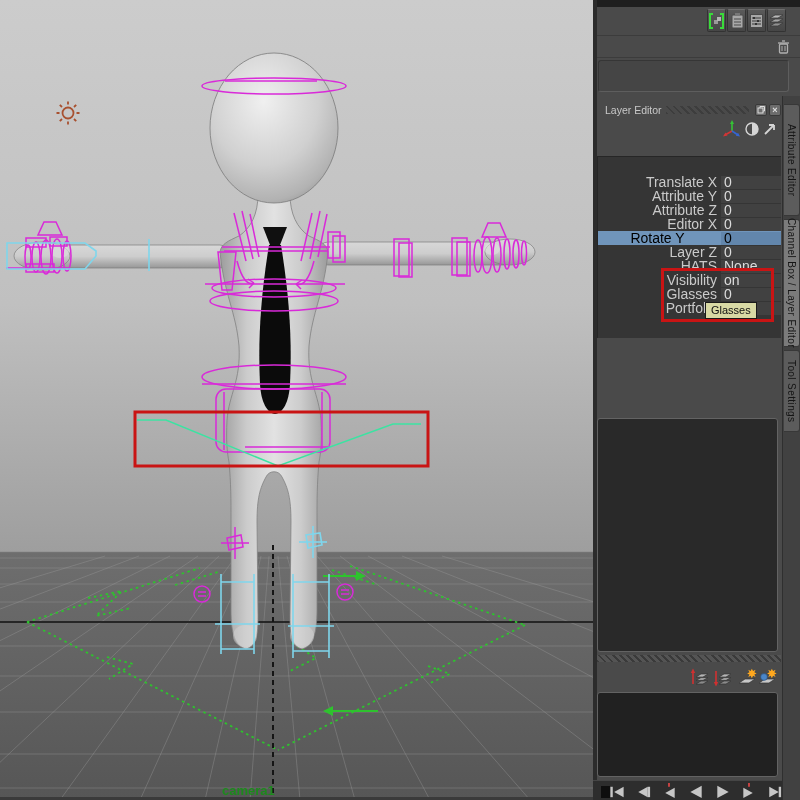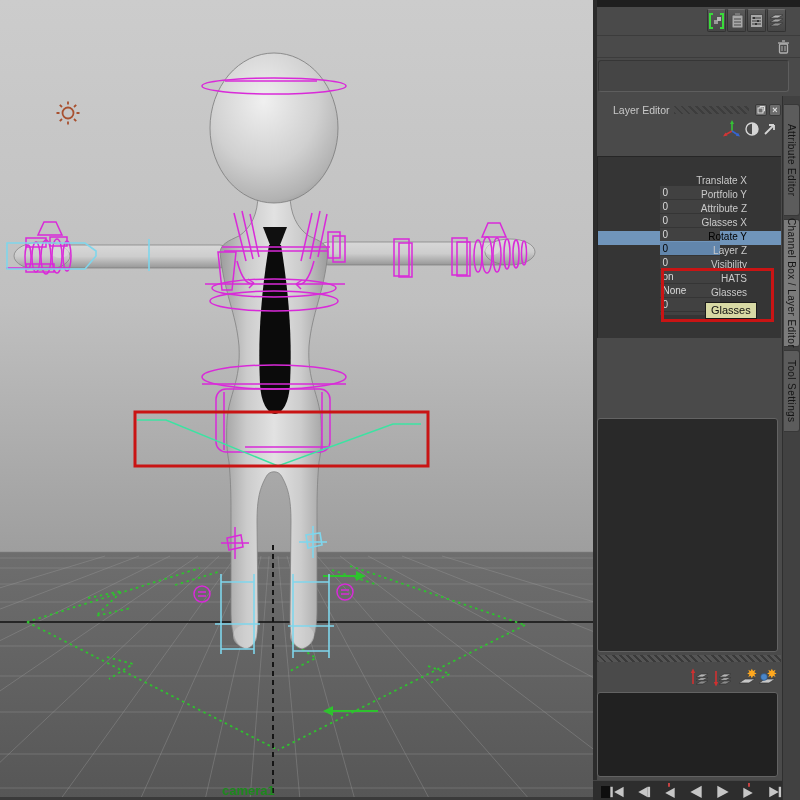--- a/index.html
+++ b/index.html
@@ -11,33 +11,33 @@
   #gutter{position:absolute;left:0;top:0;width:4px;height:800px;background:#2c2c2c;}
   .topdark{position:absolute;left:4px;top:0;width:203px;height:7px;background:#1f1f1f;}
   .sep{position:absolute;left:4px;height:1px;background:#3c3c3c;width:203px;}
   .tbtn{position:absolute;top:9px;width:19px;height:23px;background:linear-gradient(#5a5a5a,#464646);
         border:1px solid #333;border-top-color:#6e6e6e;border-radius:2px;box-sizing:border-box;
         display:flex;align-items:center;justify-content:center;}
   .trash{position:absolute;left:183px;top:39px;width:15px;height:16px;}
   .inputbox{position:absolute;left:5px;top:60px;width:191px;height:32px;background:#454545;
             border:1px solid #5e5e5e;border-top-color:#363636;border-left-color:#363636;border-radius:3px;box-sizing:border-box;}
   .hdr{position:absolute;left:4px;top:101px;width:184px;height:17px;display:flex;align-items:center;background:#4a4a4a;}
-  .hdr-title{font-size:10.5px;color:#c8c8c8;padding-left:16px;white-space:nowrap;}
+  .hdr-title{font-size:10.5px;color:#c8c8c8;padding-left:8px;white-space:nowrap;}
   .hdr-hatch{flex:1;height:8px;margin:0 4px;background:repeating-linear-gradient(45deg,#3d3d3d 0 2px,transparent 2px 5px);}
   .hdr-btn{width:12px;height:12px;background:#6c6c6c;border:1px solid #393939;border-radius:2px;margin-left:2px;
            display:flex;align-items:center;justify-content:center;box-sizing:border-box;}
   .mini{position:absolute;top:120px;width:17px;height:18px;}
   #chbox{position:absolute;left:4px;top:156px;width:184px;height:182px;background:#353535;
          border-top:1px solid #262626;border-left:1px solid #262626;box-sizing:border-box;}
   #cbrows{position:absolute;left:0;top:18px;width:183px;}
-  .cb-row{height:14px;display:flex;align-items:center;font-size:10px;flex-direction:column;}
+  .cb-row{height:14px;display:flex;align-items:center;font-size:14px;}
   .cb-label{width:119px;text-align:right;padding-right:4px;color:#cacaca;white-space:nowrap;}
   .cb-value{width:57px;height:13px;background:#414141;color:#dcdcdc;padding-left:3px;line-height:13px;}
   .cb-row.hl{background:#7095bb;}
-  .cb-row.hl .cb-label{color:#000;}
+  .cb-row.hl .cb-label{color:#000;text-align:center;}
   .cb-row.hl .cb-value{background:#6286ac;color:#000;}
   .darkbox{position:absolute;left:4px;background:#292929;border:1px solid #636363;border-radius:3px;box-sizing:border-box;}
   .splitter{position:absolute;left:4px;top:655px;width:184px;height:7px;
             background:repeating-linear-gradient(45deg,#3a3a3a 0 2px,#545454 2px 5px);}
   .lbtn{position:absolute;top:668px;width:22px;height:20px;}
   #playbar{position:absolute;left:0;top:780px;width:207px;height:20px;background:#2d2d2d;border-top:1px solid #454545;box-sizing:border-box;}
   .pbtn{position:absolute;top:2px;width:22px;height:17px;}
   #tabstrip{position:absolute;left:189px;top:96px;width:18px;height:704px;background:#414141;border-left:1px solid #2f2f2f;box-sizing:border-box;}
   .vtab{position:absolute;left:1px;width:16px;background:#5c5c5c;border:1px solid #383838;border-left:none;
         border-radius:0 3px 3px 0;box-sizing:border-box;display:flex;align-items:center;justify-content:center;}
@@ -369,46 +369,46 @@
     </svg>
   </div>
 
   <div id="chbox">
     <div id="cbrows">
           <div class="cb-row">
             <div class="cb-label">Translate X</div>
             <div class="cb-value">0</div>
           </div>
           <div class="cb-row">
-            <div class="cb-label">Portfolio Y</div>
+            <div class="cb-label">Attribute Y</div>
             <div class="cb-value">0</div>
           </div>
           <div class="cb-row">
             <div class="cb-label">Attribute Z</div>
             <div class="cb-value">0</div>
           </div>
           <div class="cb-row">
-            <div class="cb-label">Glasses X</div>
+            <div class="cb-label">Editor X</div>
             <div class="cb-value">0</div>
           </div>
           <div class="cb-row hl">
             <div class="cb-label">Rotate Y</div>
             <div class="cb-value">0</div>
           </div>
           <div class="cb-row">
             <div class="cb-label">Layer Z</div>
             <div class="cb-value">0</div>
           </div>
           <div class="cb-row">
+            <div class="cb-label">HATS</div>
+            <div class="cb-value">None</div>
+          </div>
+          <div class="cb-row">
             <div class="cb-label">Visibility</div>
             <div class="cb-value">on</div>
-          </div>
-          <div class="cb-row">
-            <div class="cb-label">HATS</div>
-            <div class="cb-value">None</div>
           </div>
           <div class="cb-row">
             <div class="cb-label">Glasses</div>
             <div class="cb-value">0</div>
           </div>
           <div class="cb-row">
             <div class="cb-label">Portfolio</div>
             <div class="cb-value"></div>
           </div>
         </div>

